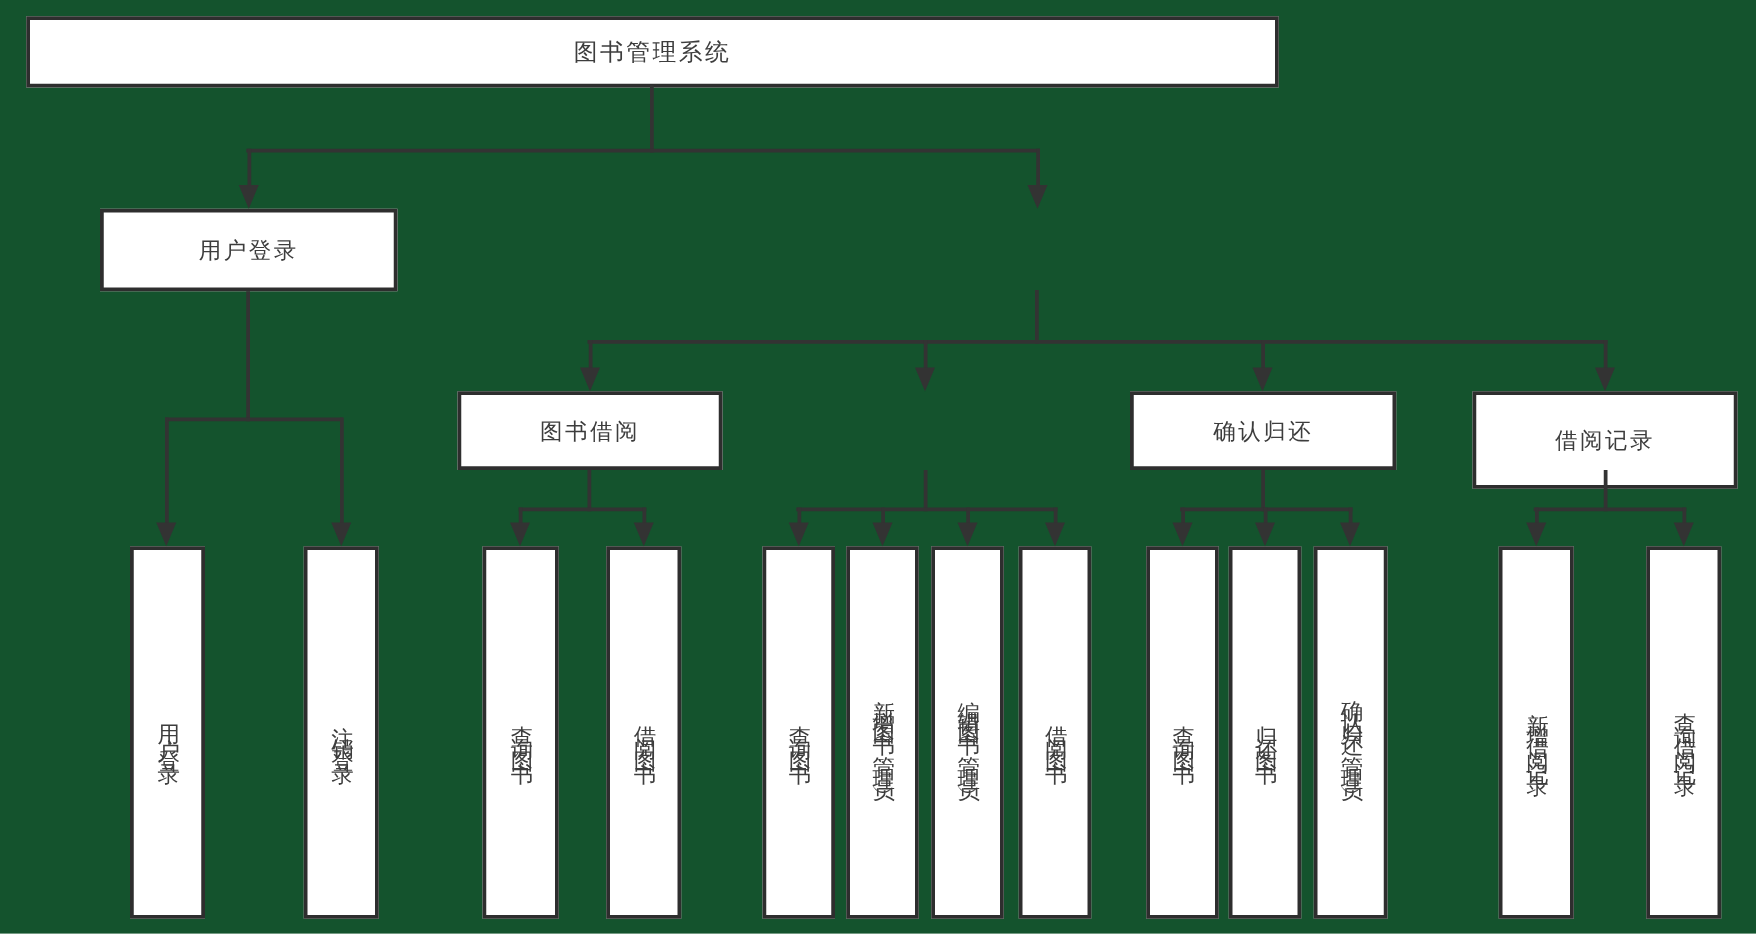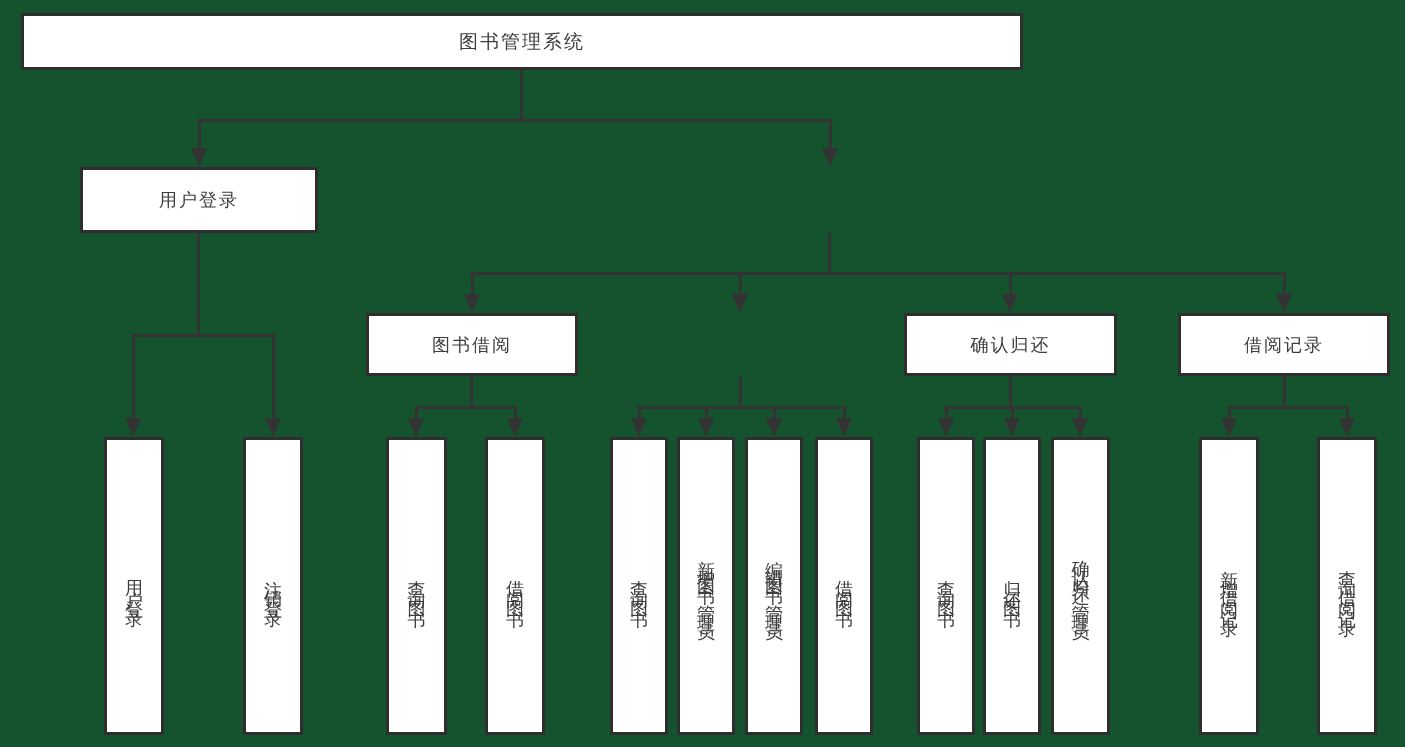--- a/index.html
+++ b/index.html
@@ -43,21 +43,21 @@
   <div class="box" style="left:80px;top:167px;width:238px;height:66px;">
     <span>用户登录</span>
   </div>
 
   <div class="box" style="left:366px;top:313px;width:212px;height:63px;">
     <span>图书借阅</span>
   </div>
   <div class="box" style="left:904px;top:313px;width:213px;height:63px;">
     <span>确认归还</span>
   </div>
-  <div class="box" style="left:1178px;top:313px;width:212px;height:63px;">
+  <div class="box" style="left:1178px;top:313px;width:212px;height:78px;">
     <span>借阅记录</span>
   </div>
 
   <div class="vbox" style="left:104px;top:437px;width:60px;height:298px;">
     <span>用户登录</span>
   </div>
   <div class="vbox" style="left:243px;top:437px;width:60px;height:298px;">
     <span>注销登录</span>
   </div>
 

